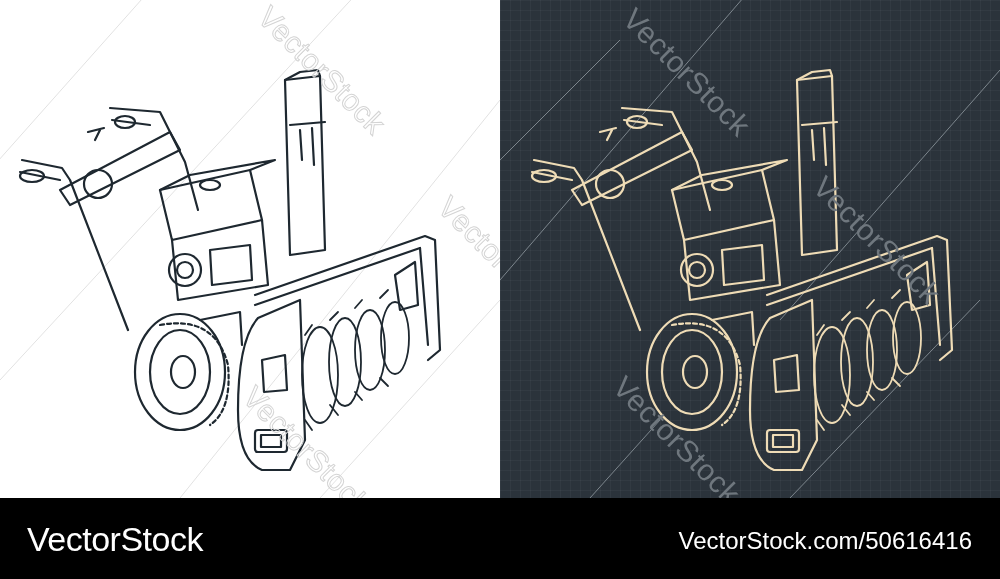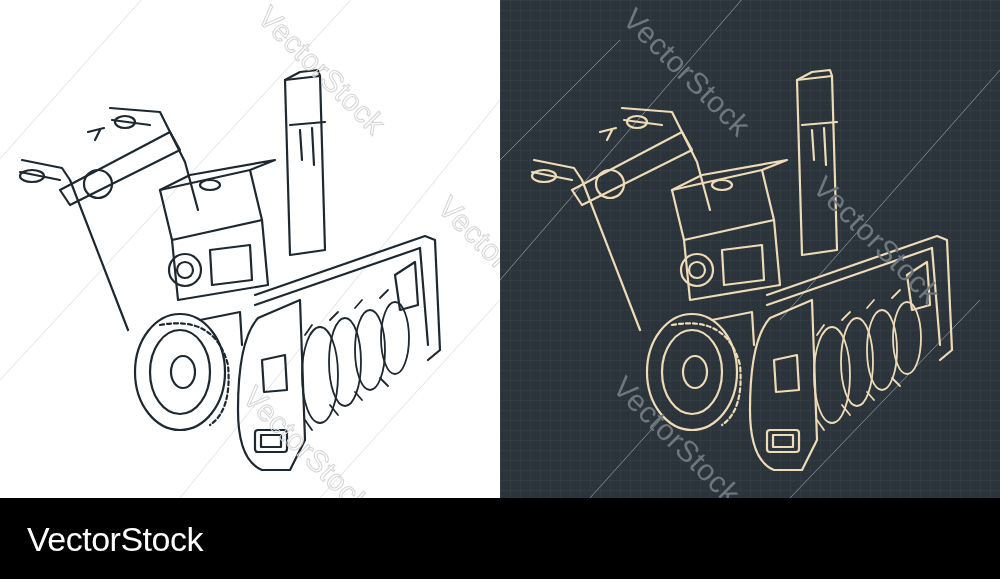--- a/index.html
+++ b/index.html
@@ -140,13 +140,14 @@
       <path d="M212 320 L252 312 L254 345"></path>
     </g>
   </svg>
   <span class="wm" style="left:140px;top:2px;">VectorStock</span>
   <span class="wm" style="left:330px;top:170px;">VectorStock</span>
   <span class="wm" style="left:130px;top:370px;">VectorStock</span>
 </div>
 
 <div class="footer">
   <span class="brand">VectorStock</span>
+  <span class="url">VectorStock.com/50616416</span>
 </div>
 
 </body></html>

